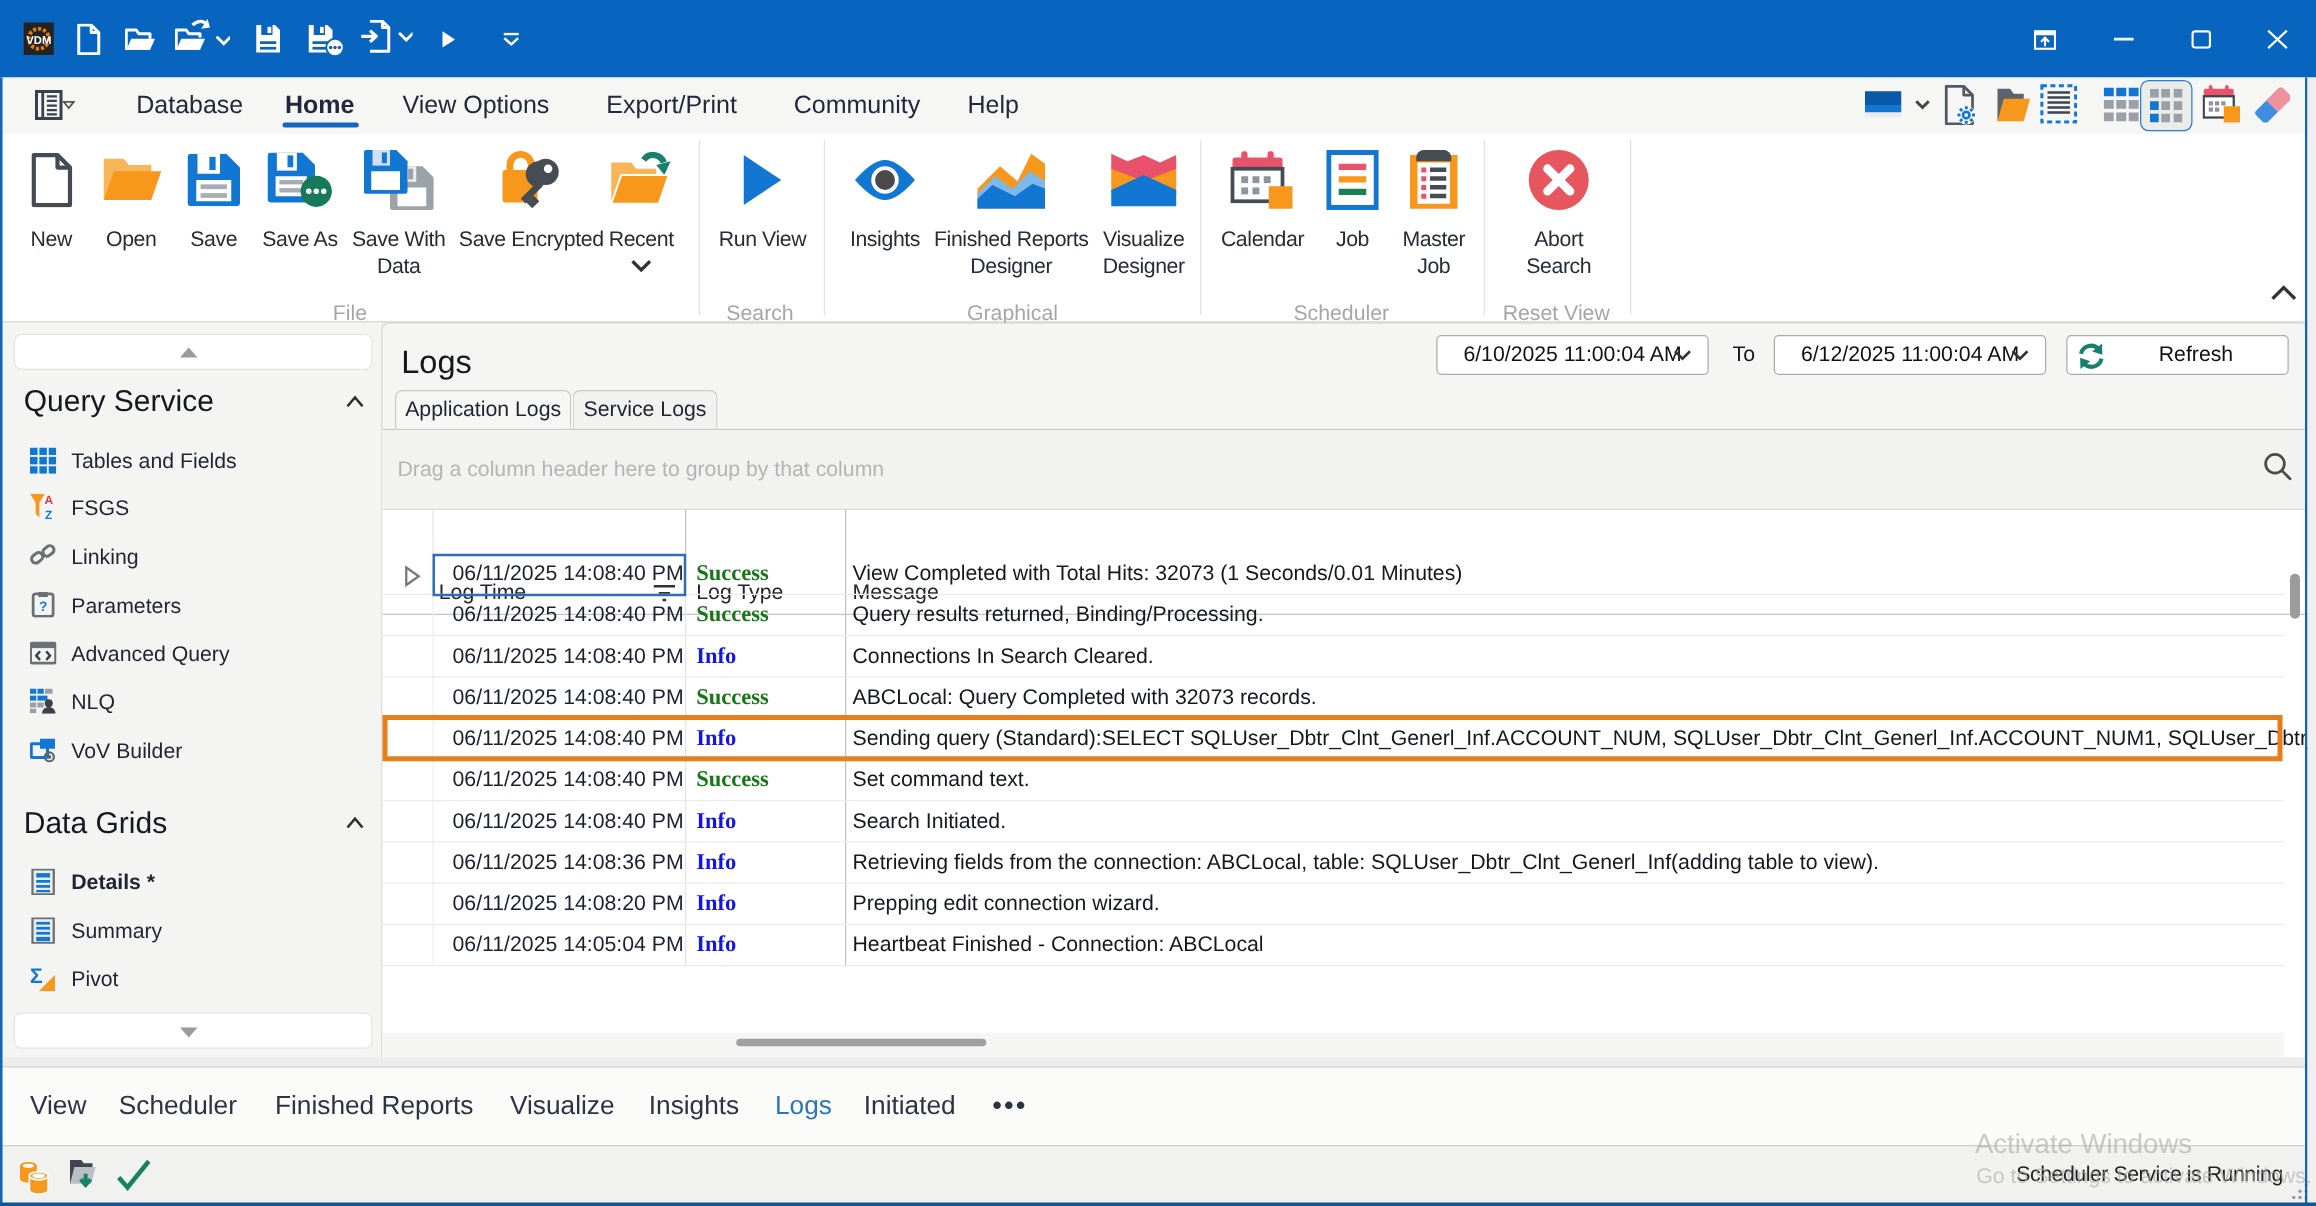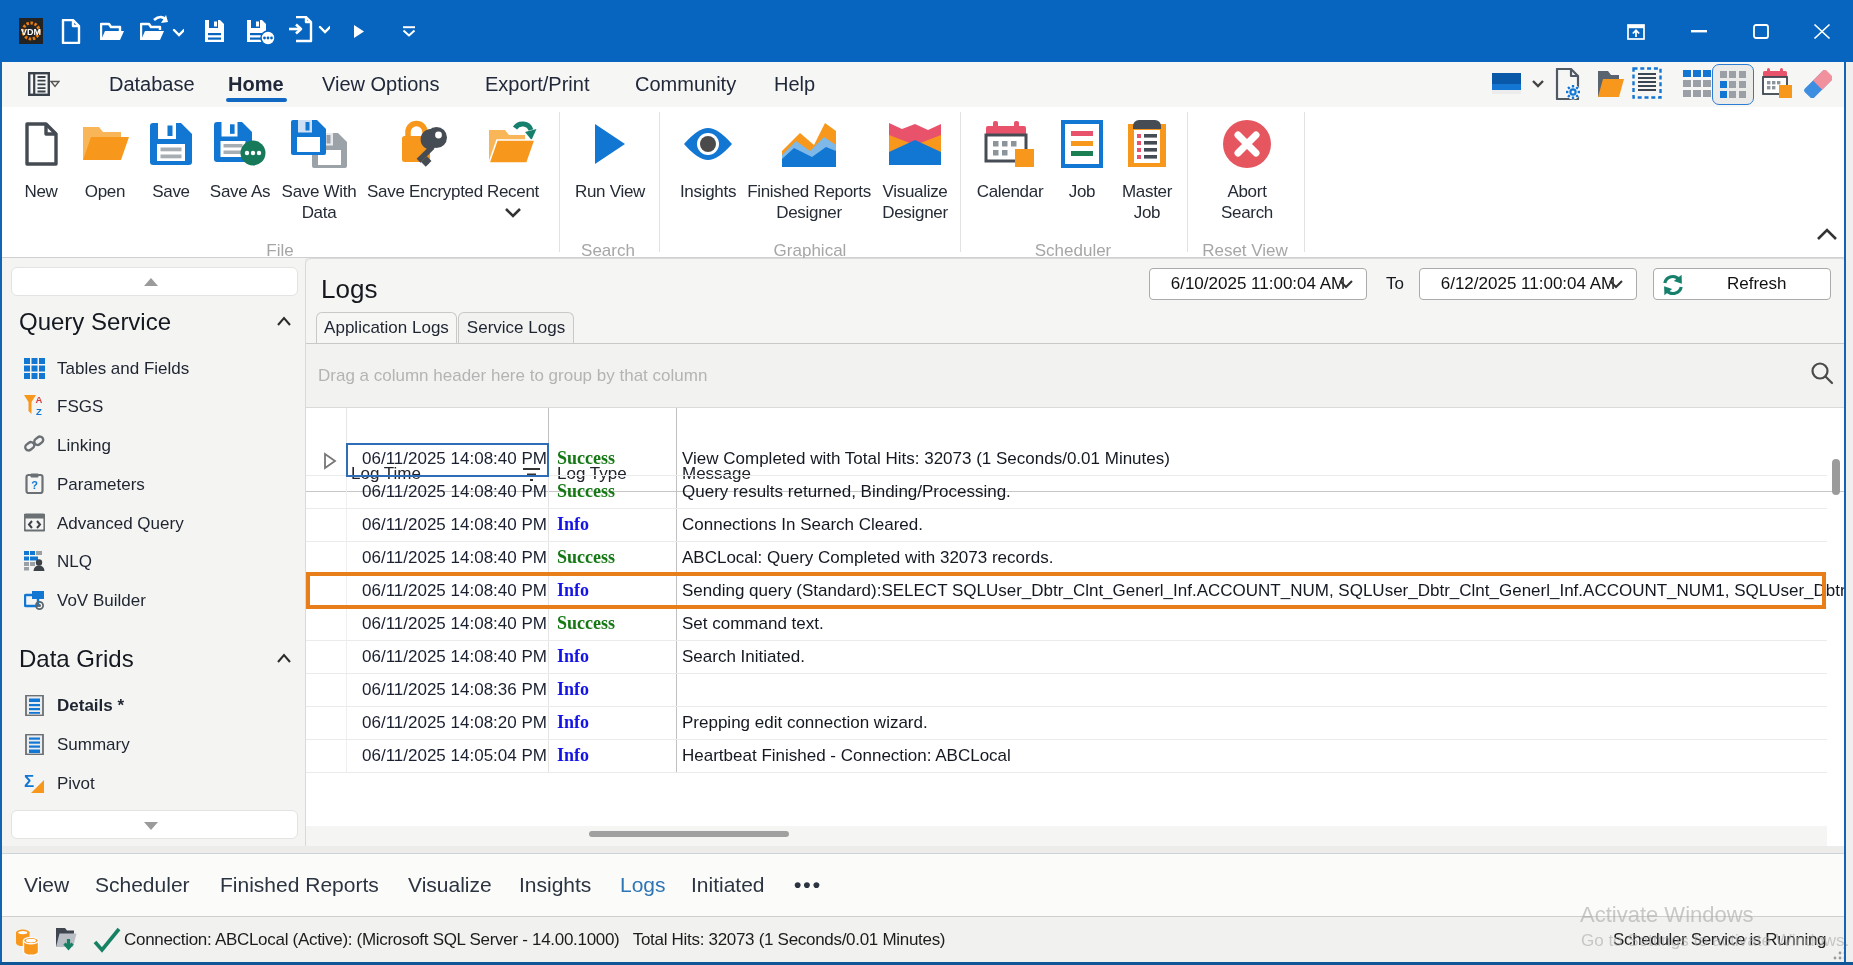--- a/index.html
+++ b/index.html
@@ -657,20 +657,21 @@
         <span class="cm">Set command text.</span>
       </div>
     <div class="row" style="top:297px">
         <span class="ct">06/11/2025 14:08:40 PM</span>
         <span class="cy info">Info</span>
         <span class="cm">Search Initiated.</span>
       </div>
     <div class="row" style="top:330px">
         <span class="ct">06/11/2025 14:08:36 PM</span>
         <span class="cy info">Info</span>
+        <span class="cm">Retrieving fields from the connection: ABCLocal, table: SQLUser_Dbtr_Clnt_Generl_Inf(adding table to view).</span>
       </div>
     <div class="row" style="top:363px">
         <span class="ct">06/11/2025 14:08:20 PM</span>
         <span class="cy info">Info</span>
         <span class="cm">Prepping edit connection wizard.</span>
       </div>
     <div class="row" style="top:396px">
         <span class="ct">06/11/2025 14:05:04 PM</span>
         <span class="cy info">Info</span>
         <span class="cm">Heartbeat Finished - Connection: ABCLocal</span>
@@ -708,21 +709,20 @@
     </g>
   </svg>
   <svg class="abs" style="left:53px;top:10px" width="22" height="28" viewBox="0 0 22 28">
     <path d="M1 20 V1 h9 l2 2.5 h7 v3 z" fill="#3f4650"></path>
     <path d="M1 20 L4.5 6.5 h17 L18 20 z" fill="#b9bfc4"></path>
     <path d="M13.5 12 v8 M9.5 16.5 l4 4.5 l4 -4.5" fill="none" stroke="#178263" stroke-width="3.2"></path>
   </svg>
   <svg class="abs" style="left:90px;top:9px" width="30" height="28" viewBox="0 0 30 28">
     <path d="M3 16 L10 24 L27 3" fill="none" stroke="#178263" stroke-width="3.6"></path>
   </svg>
-  <div id="conntext">Connection: ABCLocal (Active): (Microsoft SQL Server - 14.00.1000)&nbsp;&nbsp;&nbsp;Total Hits: 32073 (1 Seconds/0.01 Minutes)</div>
   <div id="schedtext">Scheduler Service is Running</div>
   <svg class="abs" style="left:1830px;top:28px" width="16" height="16" viewBox="0 0 16 16">
     <g fill="#9b9b9b">
         <circle cx="3" cy="13" r="1.4"></circle>
         <circle cx="8" cy="13" r="1.4"></circle>
         <circle cx="13" cy="13" r="1.4"></circle>
         <circle cx="8" cy="8" r="1.4"></circle>
         <circle cx="13" cy="8" r="1.4"></circle>
         <circle cx="13" cy="3" r="1.4"></circle>
       </g>

